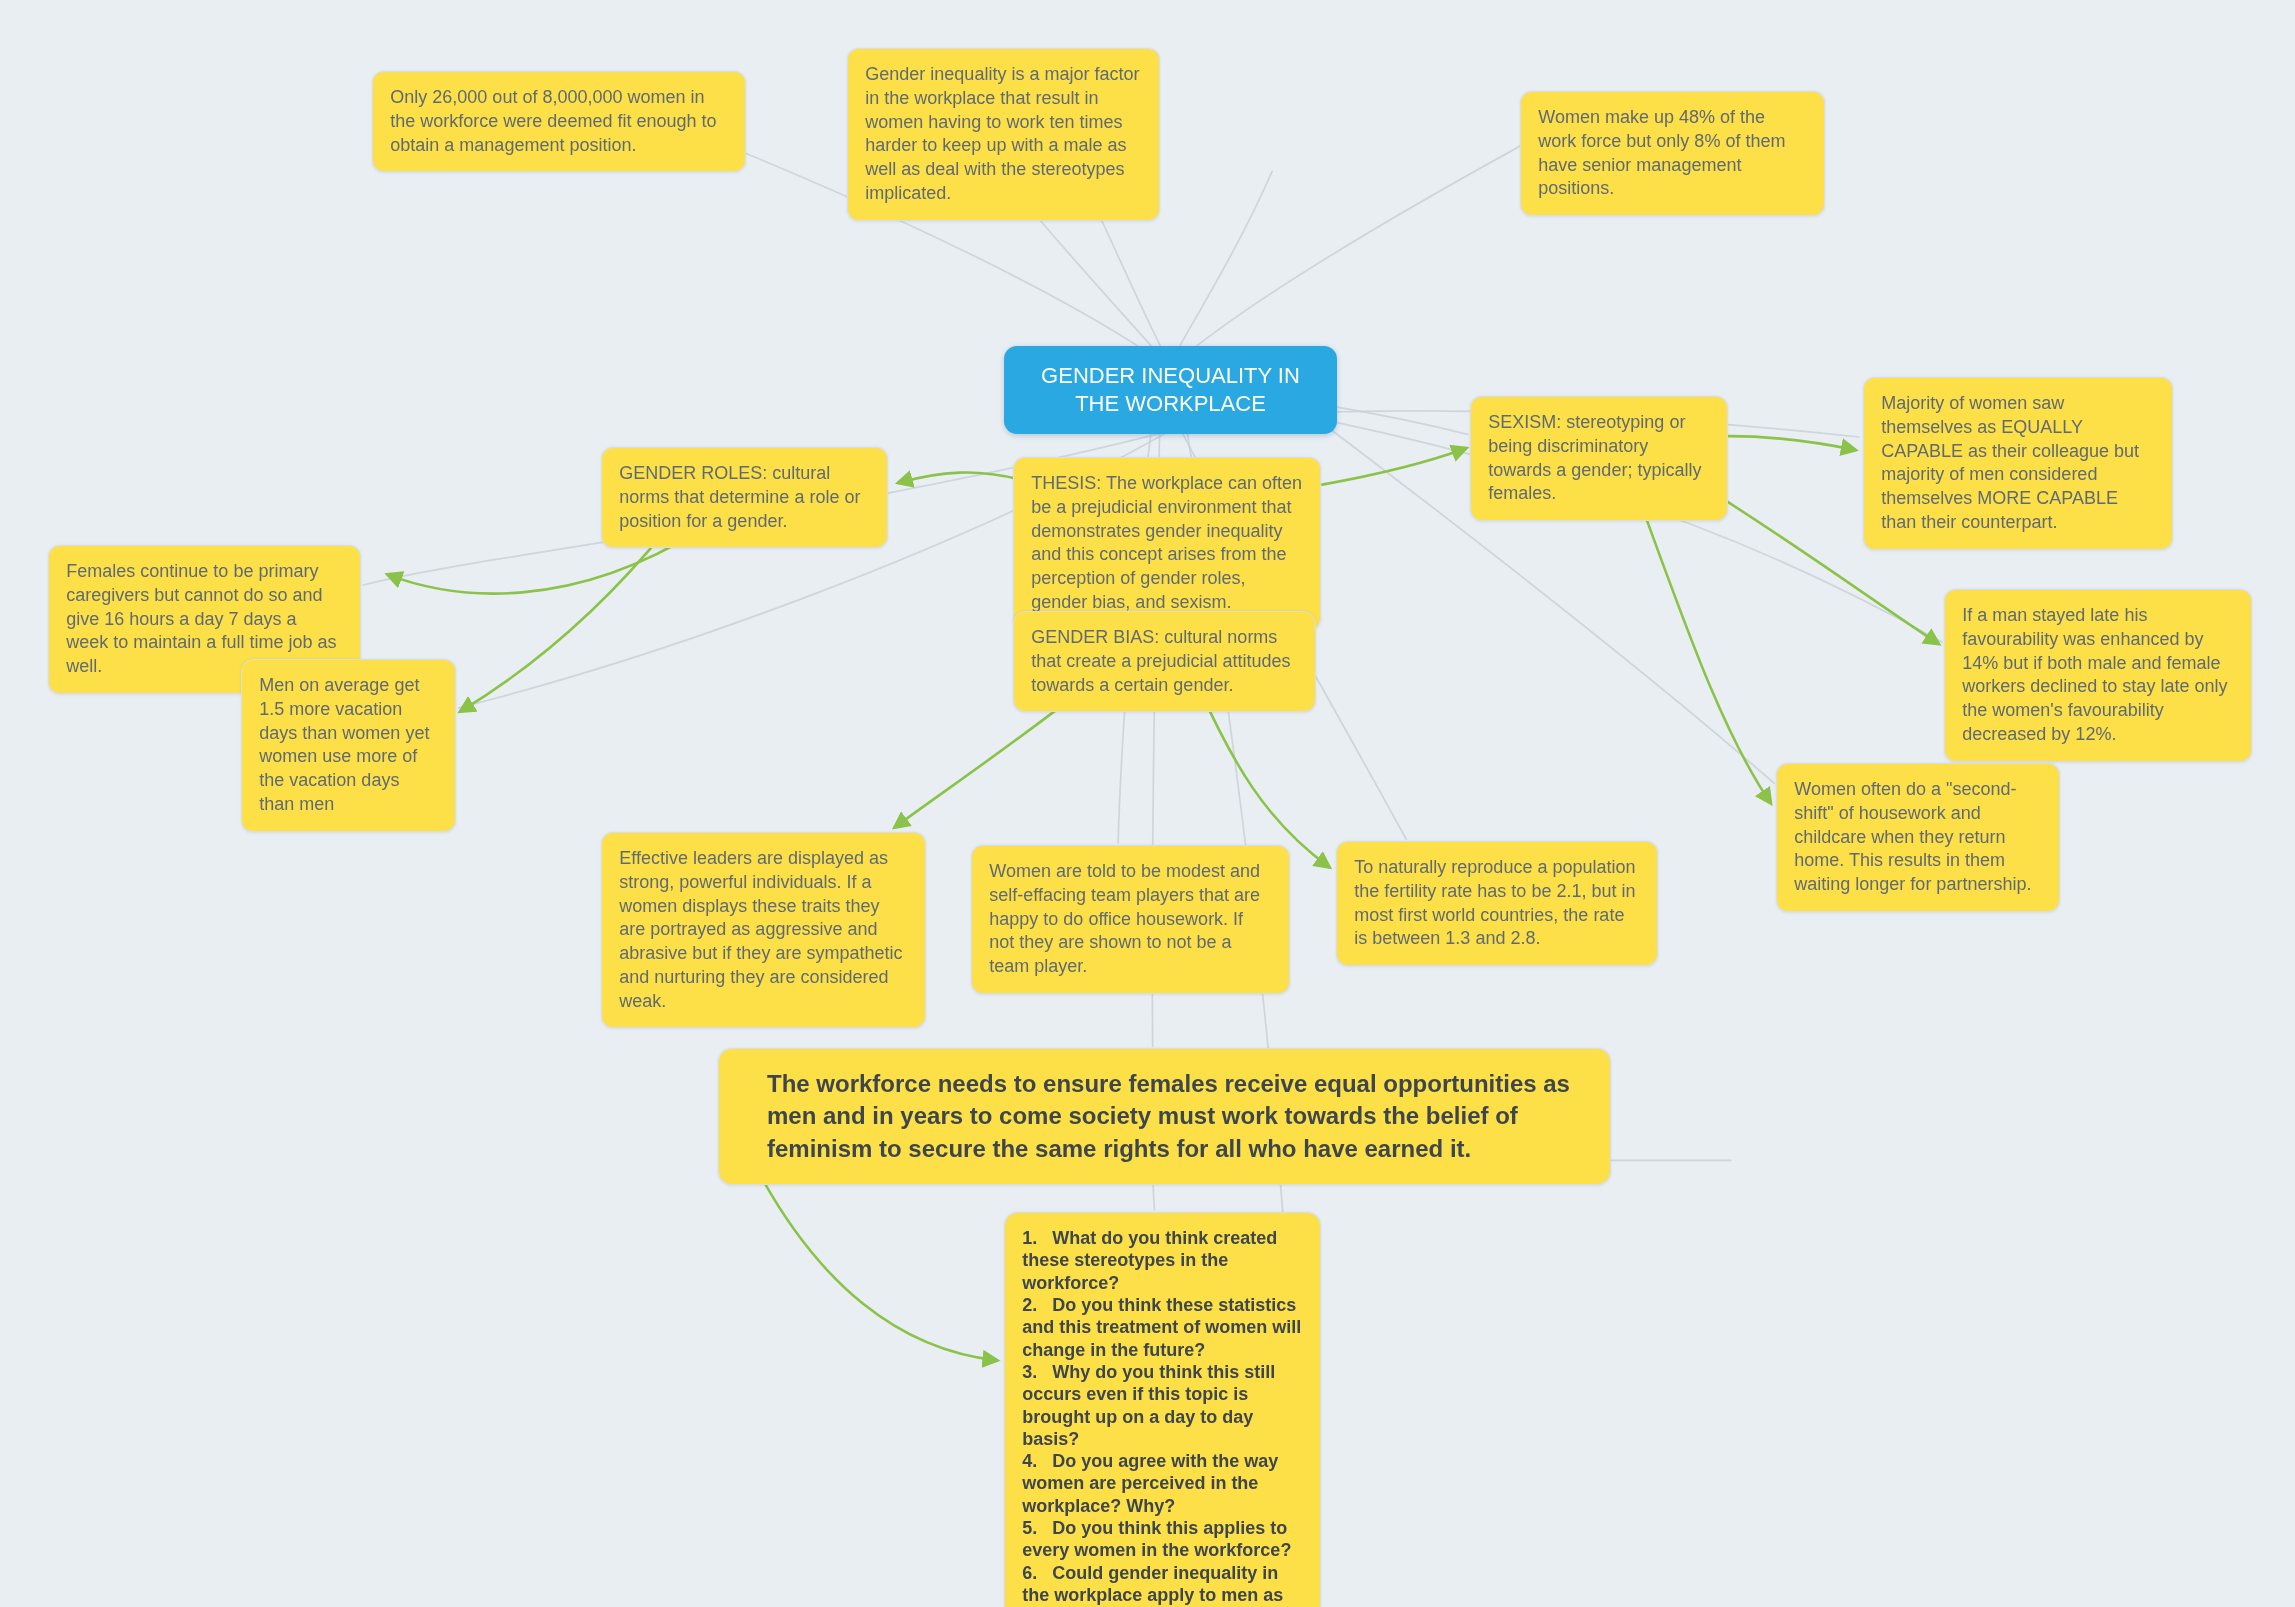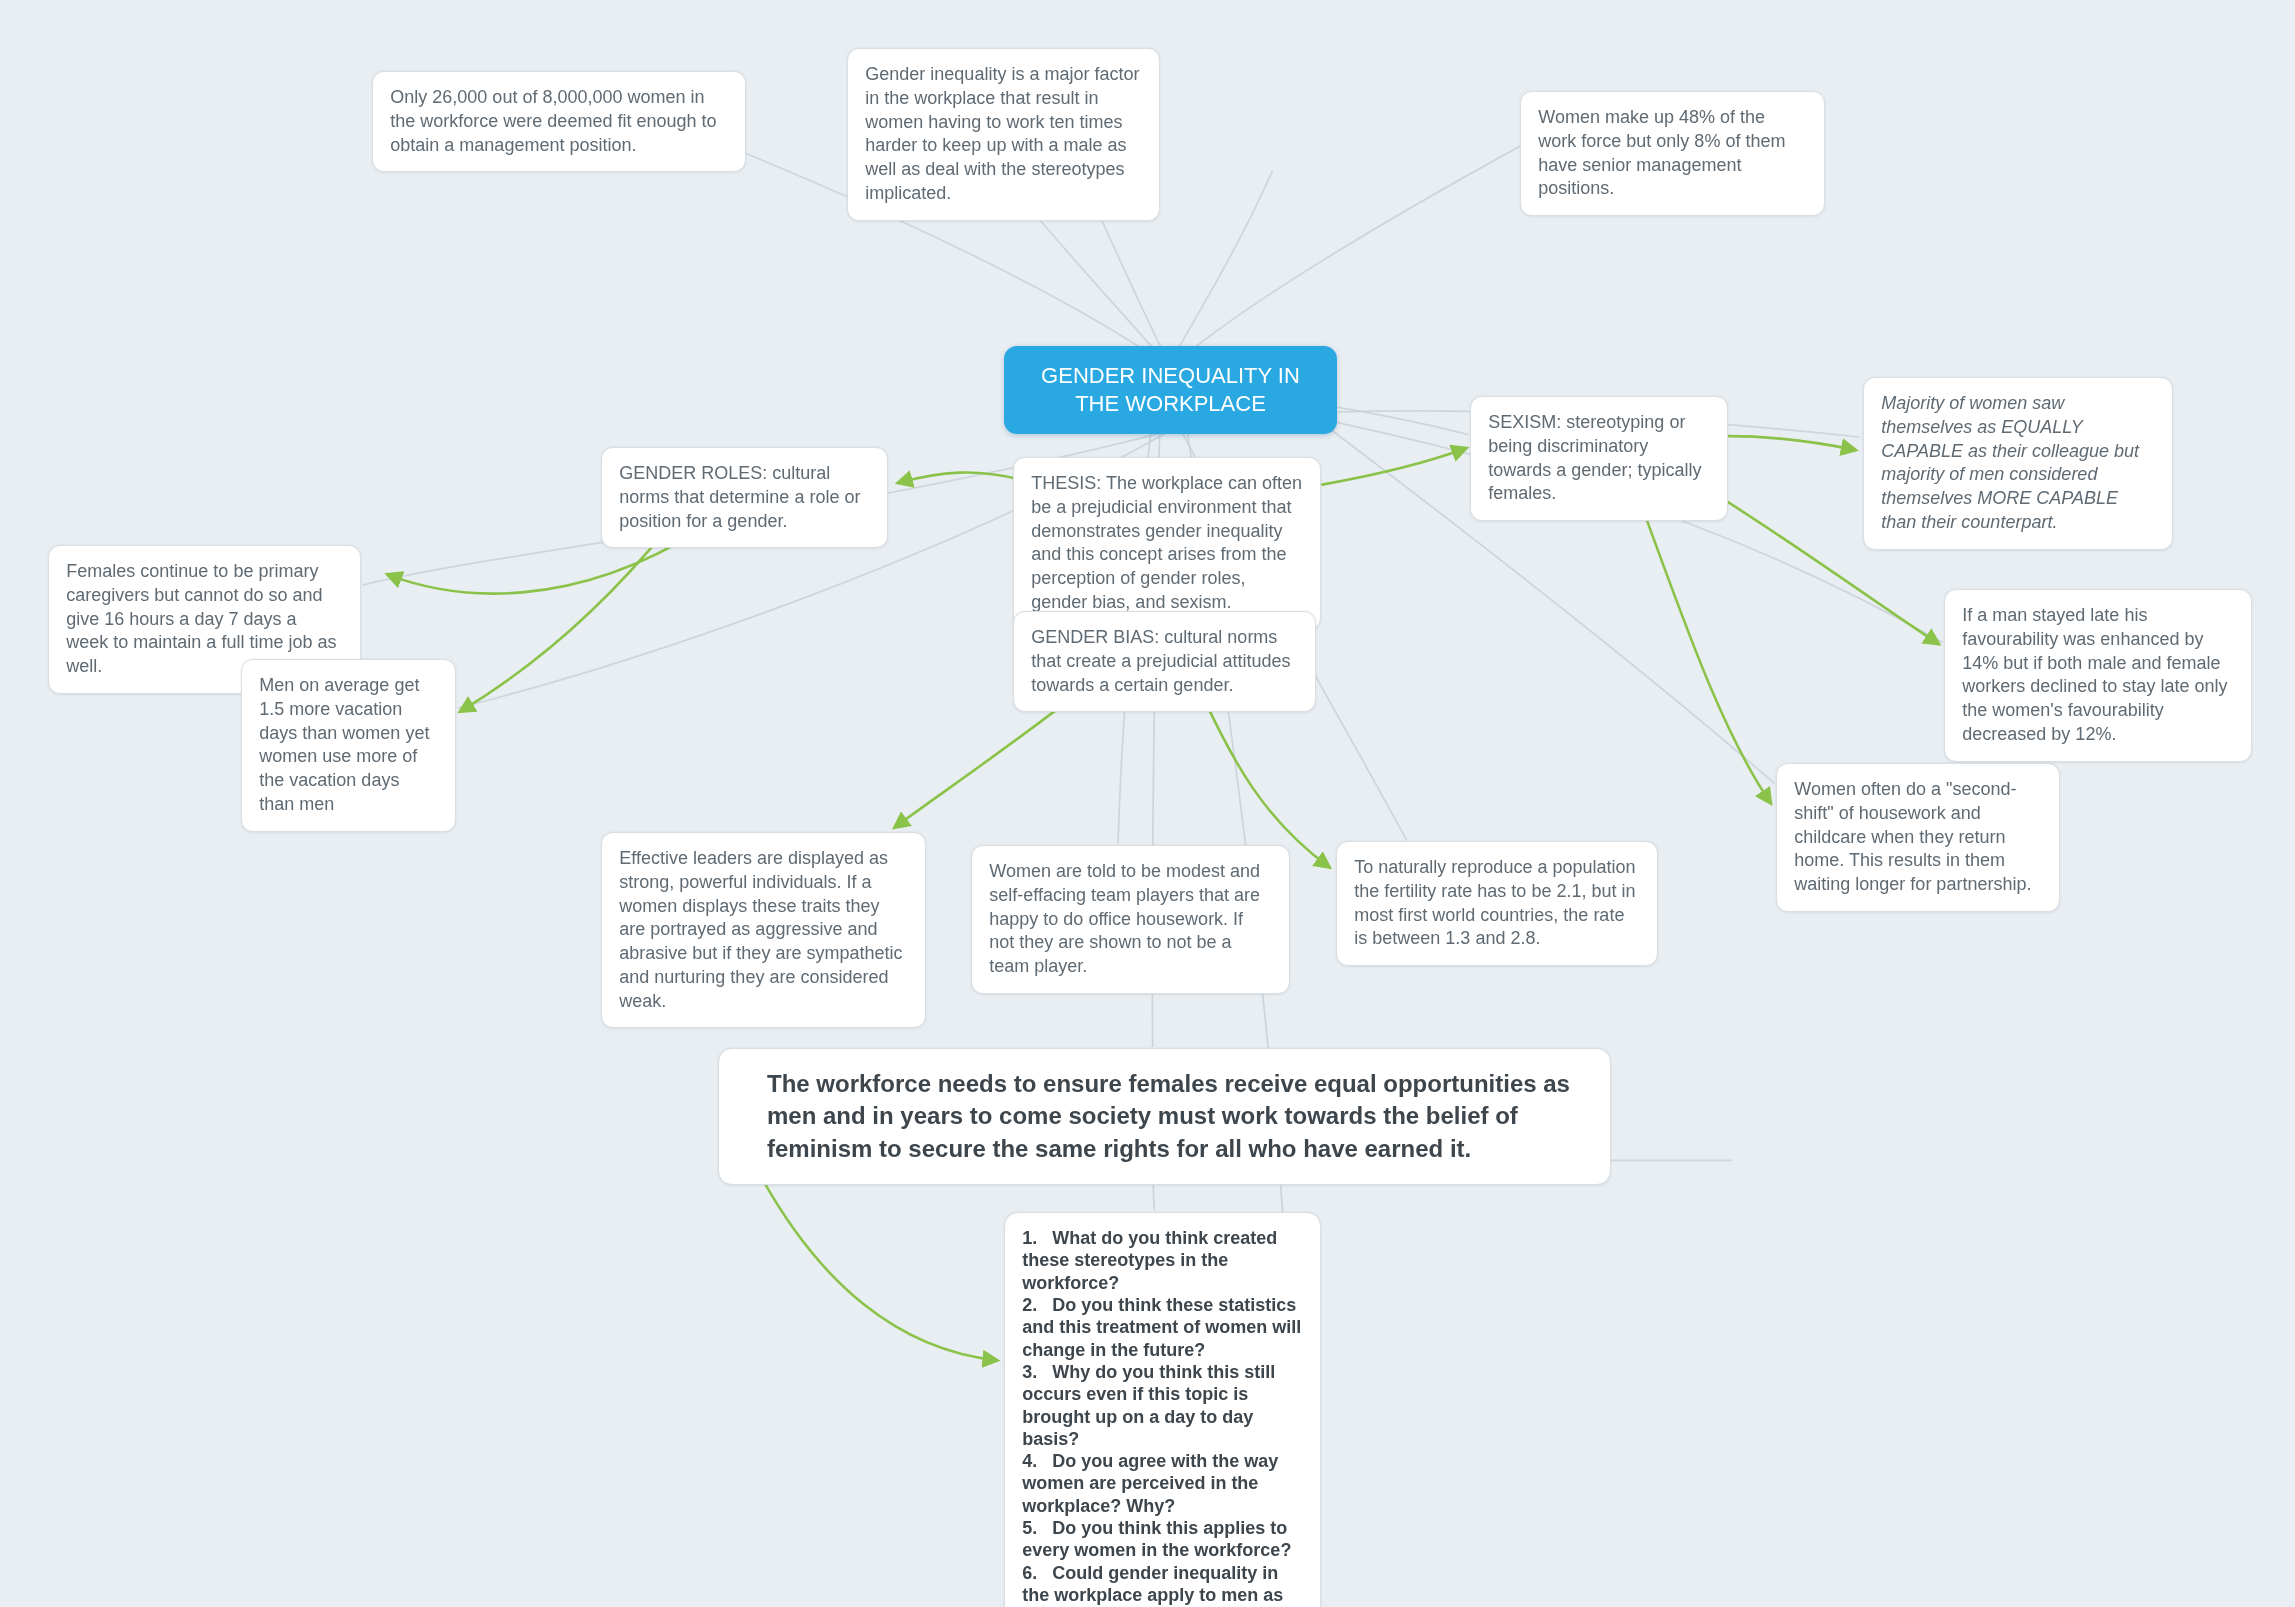--- a/index.html
+++ b/index.html
@@ -38,21 +38,21 @@
   .green-line {
     fill: none;
     stroke: var(--green);
     stroke-width: 3;
     stroke-linecap: round;
   }
   .arrow-head { fill: var(--green); }
   .node {
     position: absolute;
     z-index: 1;
-    background: #ffffff;
+    background: #fde047;
     border: 0.9px solid #d9dee3;
     border-radius: 12px;
     padding: 14px 17.3px;
     color: var(--text);
     font-size: 18px;
     line-height: 1.32;
     box-shadow: 0 0.9px 2.6px rgba(60,70,80,0.10);
   }
   .node.central {
     background: var(--blue);
@@ -127,21 +127,21 @@
     <path class="green-line" marker-end="url(#arrow)" d="M 872 1346 C 945 1485, 1040 1560, 1152 1572"></path>
   </svg>
 
   <div class="node central" style="left:1004px; top:346px; width:333px; min-height:81px;">GENDER INEQUALITY IN THE WORKPLACE</div>
 
   <div class="node" style="left:372px; top:71px; width:374px;">Only 26,000 out of 8,000,000 women in the workforce were deemed fit enough to obtain a management position.</div>
   <div class="node" style="left:847px; top:48px; width:313px;">Gender inequality is a major factor in the workplace that result in women having to work ten times harder to keep up with a male as well as deal with the stereotypes implicated.</div>
   <div class="node" style="left:1520px; top:91px; width:305px;">Women make up 48% of the work force but only 8% of them have senior management positions.</div>
 
   <div class="node" style="left:1470px; top:396px; width:258px;">SEXISM: stereotyping or being discriminatory towards a gender; typically females.</div>
-  <div class="node" style="left:1863px; top:377px; width:310px;font-style:italic;">Majority of women saw themselves as EQUALLY CAPABLE as their colleague but majority of men considered themselves MORE CAPABLE than their counterpart.</div>
+  <div class="node" style="left:1863px; top:377px; width:310px;">Majority of women saw themselves as EQUALLY CAPABLE as their colleague but majority of men considered themselves MORE CAPABLE than their counterpart.</div>
   <div class="node" style="left:1944px; top:589px; width:308px;">If a man stayed late his favourability was enhanced by 14% but if both male and female workers declined to stay late only the women's favourability decreased by 12%.</div>
   <div class="node" style="left:1776px; top:763px; width:284px;">Women often do a "second-shift" of housework and childcare when they return home. This results in them waiting longer for partnership.</div>
 
   <div class="node" style="left:1013px; top:457px; width:308px;">THESIS: The workplace can often be a prejudicial environment that demonstrates gender inequality and this concept arises from the perception of gender roles, gender bias, and sexism.</div>
   <div class="node" style="left:1013px; top:611px; width:303px;">GENDER BIAS: cultural norms that create a prejudicial attitudes towards a certain gender.</div>
   <div class="node" style="left:601px; top:447px; width:287px;">GENDER ROLES: cultural norms that determine a role or position for a gender.</div>
 
   <div class="node" style="left:48px; top:545px; width:313px;">Females continue to be primary caregivers but cannot do so and give 16 hours a day 7 days a week to maintain a full time job as well.</div>
   <div class="node" style="left:241px; top:659px; width:215px;">Men on average get 1.5 more vacation days than women yet women use more of the vacation days than men</div>
 

